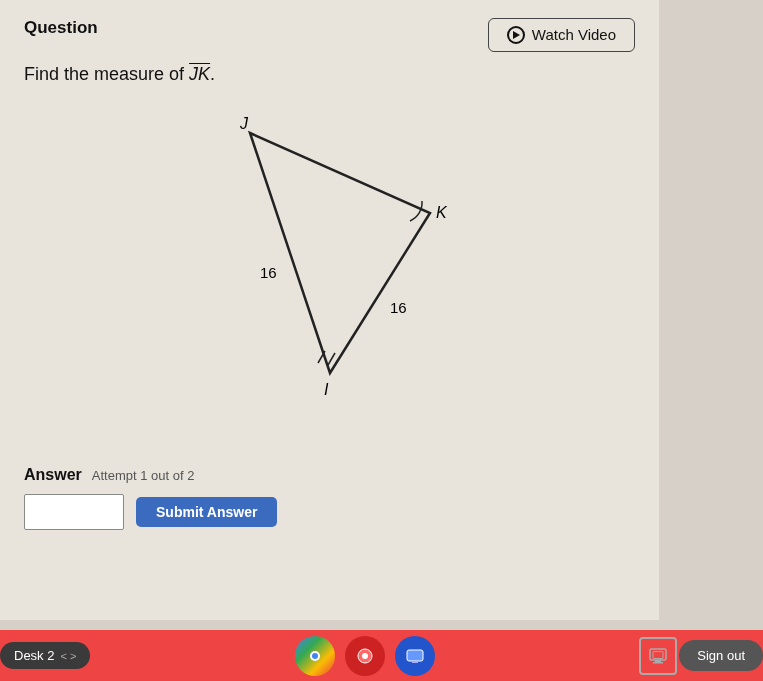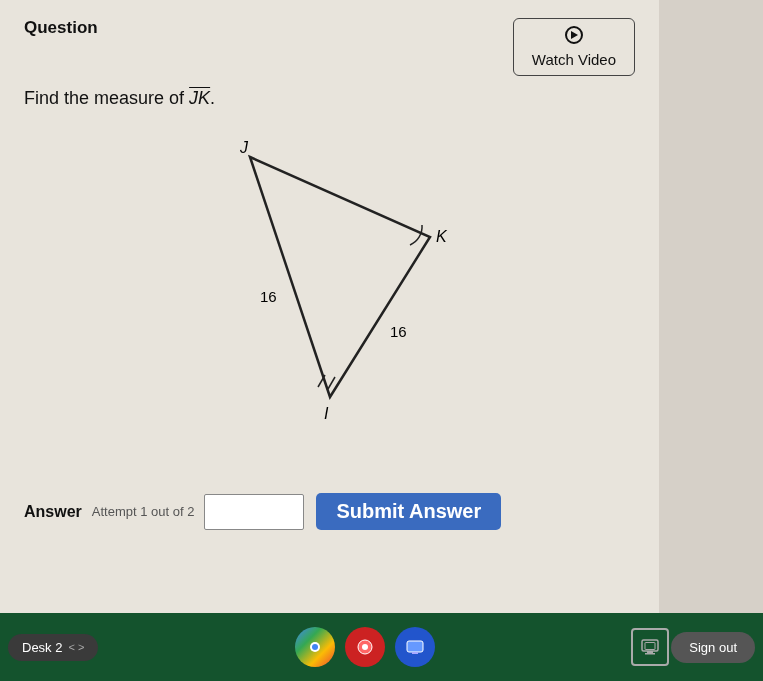--- a/index.html
+++ b/index.html
@@ -29,31 +29,29 @@
 
     .question-label {
       font-size: 17px;
       font-weight: bold;
       color: #111;
       font-family: Arial, sans-serif;
     }
 
     .watch-video-btn {
       display: flex;
-      align-items: center;
       gap: 7px;
       border: 1.5px solid #444;
       border-radius: 6px;
       padding: 7px 18px;
       background: #e8e4dc;
       font-size: 15px;
       font-family: Arial, sans-serif;
       cursor: pointer;
       color: #111;
-      flex-direction: column;
     }
 
     .watch-video-icon {
       width: 18px;
       height: 18px;
       border: 2px solid #111;
       border-radius: 50%;
       display: inline-flex;
       align-items: center;
       justify-content: center;
@@ -90,20 +88,21 @@
       width: 100%;
       height: 340px;
       position: relative;
     }
 
     .answer-section {
       position: absolute;
       bottom: 90px;
       left: 24px;
       display: flex;
+      flex-direction: column;
       gap: 10px;
     }
 
     .answer-label-row {
       display: flex;
       align-items: center;
       gap: 10px;
       font-family: Arial, sans-serif;
     }
 
@@ -134,37 +133,37 @@
       outline: none;
       border-radius: 2px;
     }
 
     .submit-btn {
       background: #3a6bbf;
       color: #fff;
       border: none;
       border-radius: 5px;
       padding: 7px 20px;
-      font-size: 20px;
+      font-size: 14px;
       font-family: Arial, sans-serif;
       cursor: pointer;
       font-weight: 600;
     }
 
     
     .taskbar {
       position: absolute;
       bottom: 0;
       left: 0;
       width: 763px;
-      height: 68px;
-      background: #14532d;
-      display: flex;
-      align-items: center;
-      padding: 0 8px;
+      height: 51px;
+      background: #ef4444;
+      display: flex;
+      align-items: center;
+      padding: 0 0;
       gap: 10px;
     }
 
     .desk-btn {
       background: #3a3a3a;
       color: #fff;
       border: none;
       border-radius: 20px;
       padding: 6px 14px;
       font-size: 13px;

